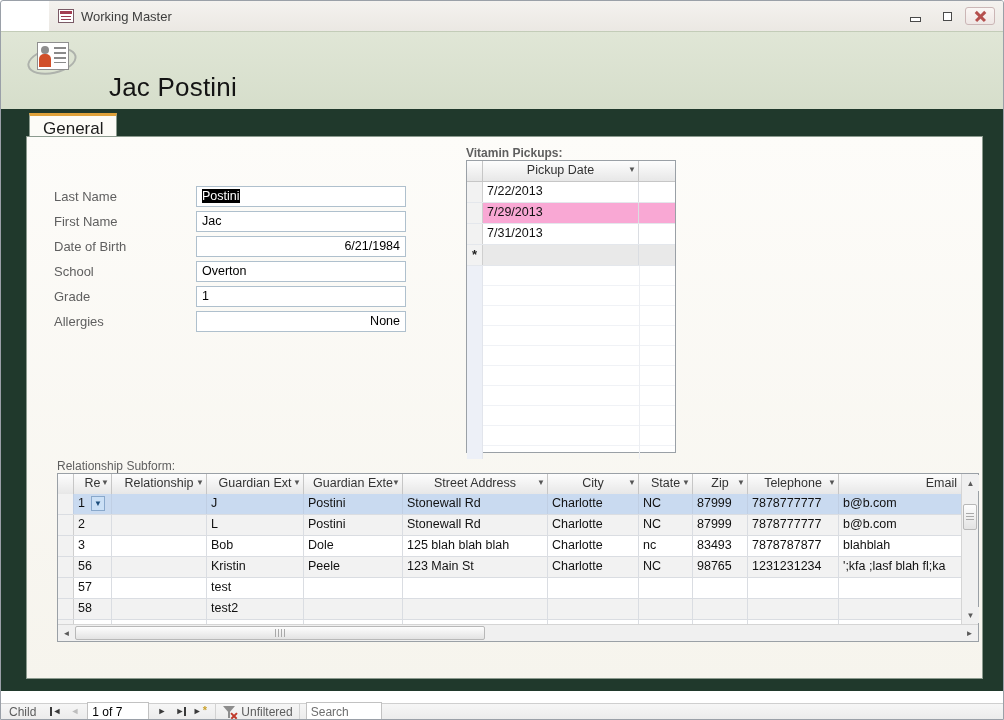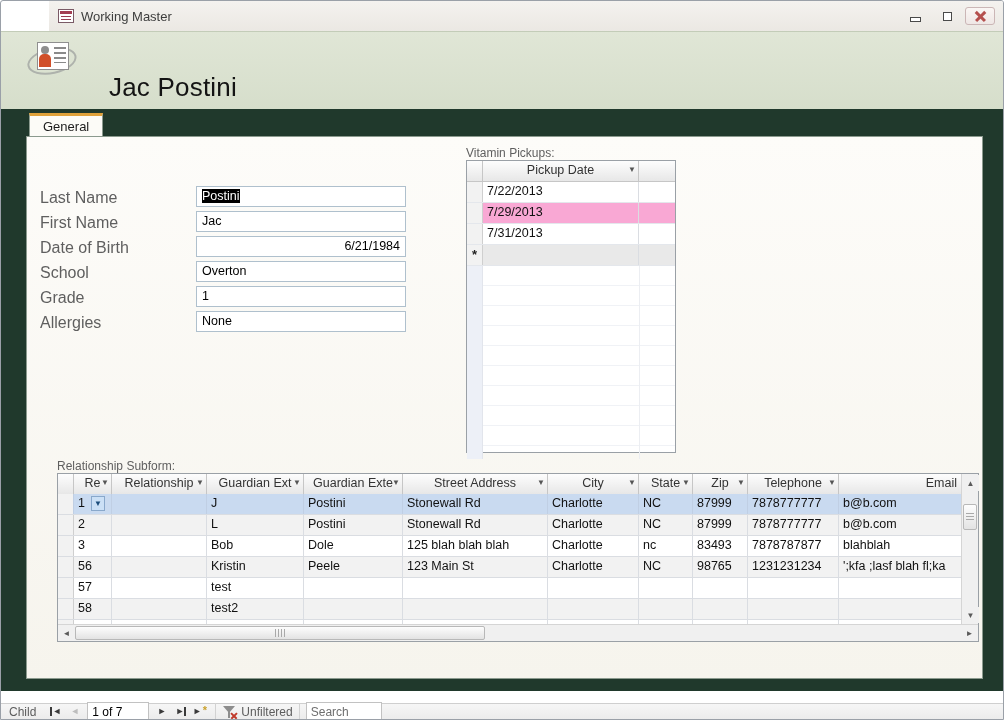--- a/index.html
+++ b/index.html
@@ -52,29 +52,29 @@
   .record-title { position:absolute; left:108px; top:40px; font-size:26px; color:#141414; letter-spacing:0.2px; }
   .save-link { position:absolute; top:87px; font-size:12.5px; color:#1c1c1c; cursor:pointer; white-space:nowrap; }
   .save-link .ak { text-decoration:underline; }
   #save-new { left:178px; }
   #save-close { left:669px; }
   
   .darkpanel { position:absolute; left:0; top:108px; right:0; bottom:28px; background:#20392c; }
   .tab {
     position:absolute; left:28px; top:112px; height:23px; padding:3px 13px 0 13px;
     background:#fcfbf7; border-top:3px solid #dfa13a; border-left:1px solid #8b9a8e; border-right:1px solid #8b9a8e;
-    font-size:13px; color:#1c1c1c; z-index:3;
+    font-size:17px; color:#1c1c1c; z-index:3;
   }
   .contentpanel {
     position:absolute; left:25px; top:135px; width:957px; height:543px;
     background:linear-gradient(#fdfcf9,#f6f4ed);
     border:1px solid #8b9a8e; z-index:2;
   }
   
-  .fld-label { position:absolute; left:13px; font-size:16px; color:#5f5f5f; }
+  .fld-label { position:absolute; left:27px; font-size:13px; color:#5f5f5f; }
   .fld-input {
     position:absolute; left:169px; width:210px; height:21px;
     background:#fff; border:1px solid #afc0cd; font-size:12.5px; color:#000;
     padding:2px 5px; white-space:nowrap; overflow:hidden;
   }
   .fld-input.right { text-align:right; }
   .hl { background:#000; color:#fff; }
   
   .sheet-label { position:absolute; font-size:12px; color:#5f5f5f; }
   .grid-header-bg { background:linear-gradient(#fdfdfd,#e7e7e7); }
@@ -189,23 +189,23 @@
     <div class="fld-label" style="top:102px;">Date of Birth</div>
     <div class="fld-label" style="top:127px;">School</div>
     <div class="fld-label" style="top:152px;">Grade</div>
     <div class="fld-label" style="top:177px;">Allergies</div>
 
     <div class="fld-input" style="top:49px;"><span class="hl">Postini</span></div>
     <div class="fld-input" style="top:74px;">Jac</div>
     <div class="fld-input right" style="top:99px;">6/21/1984</div>
     <div class="fld-input" style="top:124px;">Overton</div>
     <div class="fld-input" style="top:149px;">1</div>
-    <div class="fld-input" style="top:174px;">None</div>
-
-    <div class="sheet-label" style="left:439px; top:9px;">Vitamin Pickups:</div>
+    <div class="fld-input" style="top:174px;text-align:right;">None</div>
+
+    <div class="sheet-label" style="left:439px; top:9px;font-weight:bold;">Vitamin Pickups:</div>
     <div class="vp-sheet">
       <div class="vp-header grid-header-bg">
         <div class="hcell vc0"></div>
         <div class="hcell vc1"><span>Pickup Date</span><span class="drop">▼</span></div>
         <div class="hcell vc2"></div>
       </div>
       <div class="vp-row">
         <div class="cell vc0 selcell"></div>
         <div class="cell vc1">7/22/2013</div>
         <div class="cell vc2"></div>

